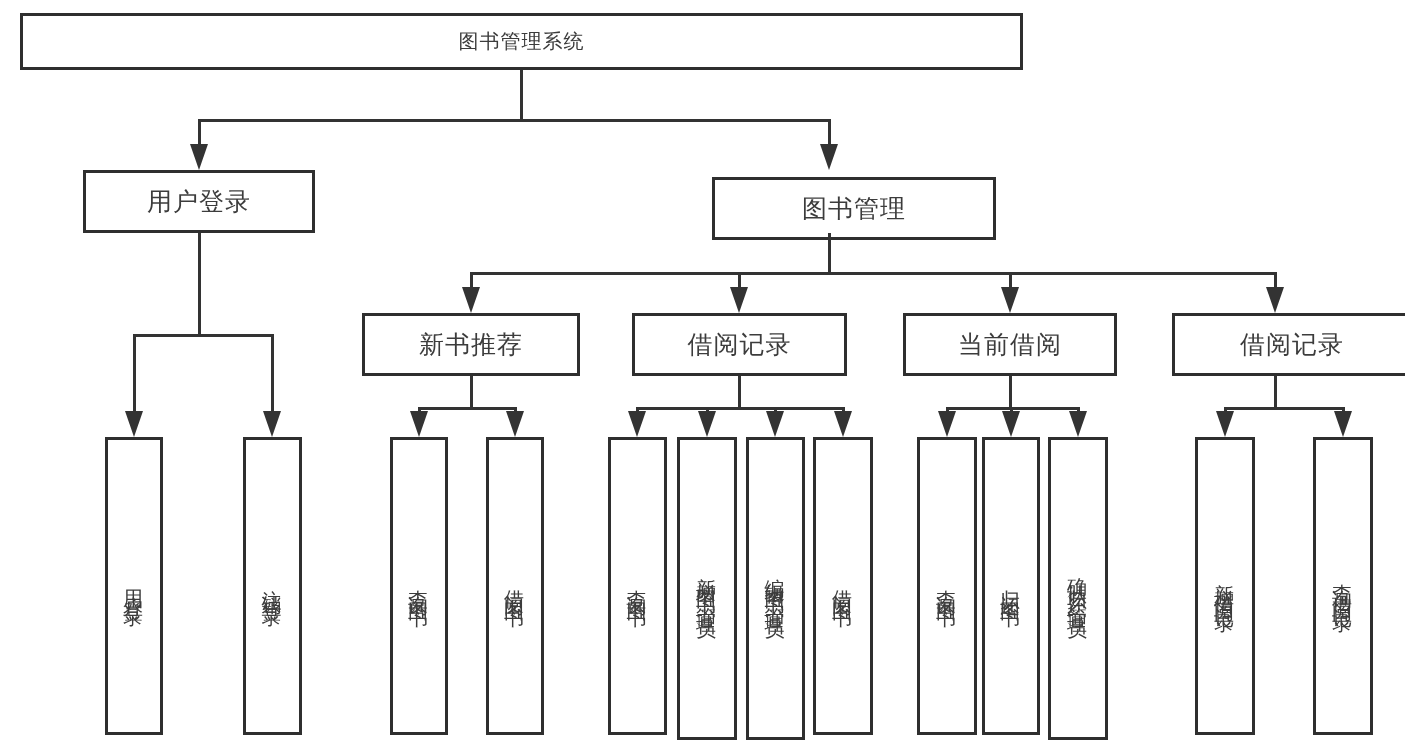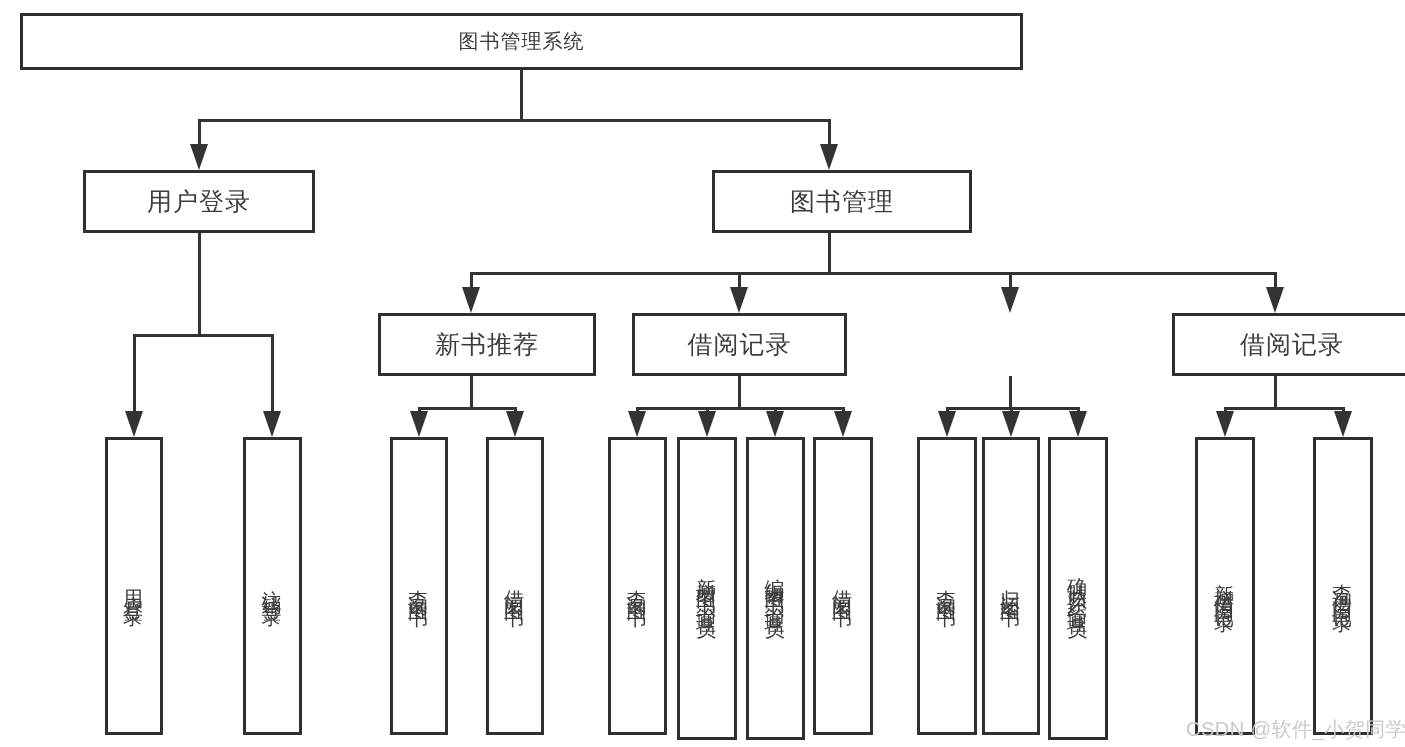--- a/index.html
+++ b/index.html
@@ -27,24 +27,25 @@
   }
 </style>
 </head>
 <body>
 
 <div id="stage">
 
   <div class="box root-box" style="left:20px;top:13px;width:1003px;height:57px;">图书管理系统</div>
 
   <div class="box h-box" style="left:83px;top:170px;width:232px;height:63px;">用户登录</div>
-  <div class="box h-box" style="left:712px;top:170px;width:260px;height:63px;">图书管理</div>
+  <div class="box h-box" style="left:712px;top:177px;width:284px;height:63px;">图书管理</div>
 
-  <div class="box h-box" style="left:362px;top:313px;width:218px;height:63px;margin-left:16px;">新书推荐</div>
+  <div class="box h-box" style="left:362px;top:313px;width:218px;height:63px;">新书推荐</div>
   <div class="box h-box" style="left:632px;top:313px;width:215px;height:63px;">借阅记录</div>
+  <div class="box h-box" style="left:903px;top:313px;width:214px;height:63px;">当前借阅</div>
   <div class="box h-box" style="left:1172px;top:313px;width:240px;height:63px;">借阅记录</div>
 
   <div class="box v-box" style="left:105px;top:437px;width:58px;height:298px;">
     <span>用户登录</span>
     </div>
   <div class="box v-box" style="left:243px;top:437px;width:59px;height:298px;">
     <span>注销登录</span>
     </div>
 
   <div class="box v-box" style="left:390px;top:437px;width:58px;height:298px;">
@@ -77,21 +78,20 @@
     <span>确认归还（管理员）</span>
     </div>
 
   <div class="box v-box" style="left:1195px;top:437px;width:60px;height:298px;">
     <span>新增借阅记录</span>
     </div>
   <div class="box v-box" style="left:1313px;top:437px;width:60px;height:298px;">
     <span>查询借阅记录</span>
     </div>
 
-  <div id="watermark">CSDN @软件_小贺同学</div>
 <div class="connector" style="left: 519.5px; top: 70px; width: 3px; height: 51px;"></div>
     <div class="connector" style="left: 198px; top: 119px; width: 633px; height: 3px;"></div>
     <div class="connector" style="left: 197.5px; top: 119px; width: 3px; height: 29px;"></div>
     <div class="arrowhead" style="left: 190px; top: 144px;"></div>
     <div class="connector" style="left: 827.5px; top: 119px; width: 3px; height: 29px;"></div>
     <div class="arrowhead" style="left: 820px; top: 144px;"></div>
     <div class="connector" style="left: 197.5px; top: 233px; width: 3px; height: 103px;"></div>
     <div class="connector" style="left: 133px; top: 334px; width: 140px; height: 3px;"></div>
     <div class="connector" style="left: 132.5px; top: 334px; width: 3px; height: 81px;"></div>
     <div class="arrowhead" style="left: 125px; top: 411px;"></div>

